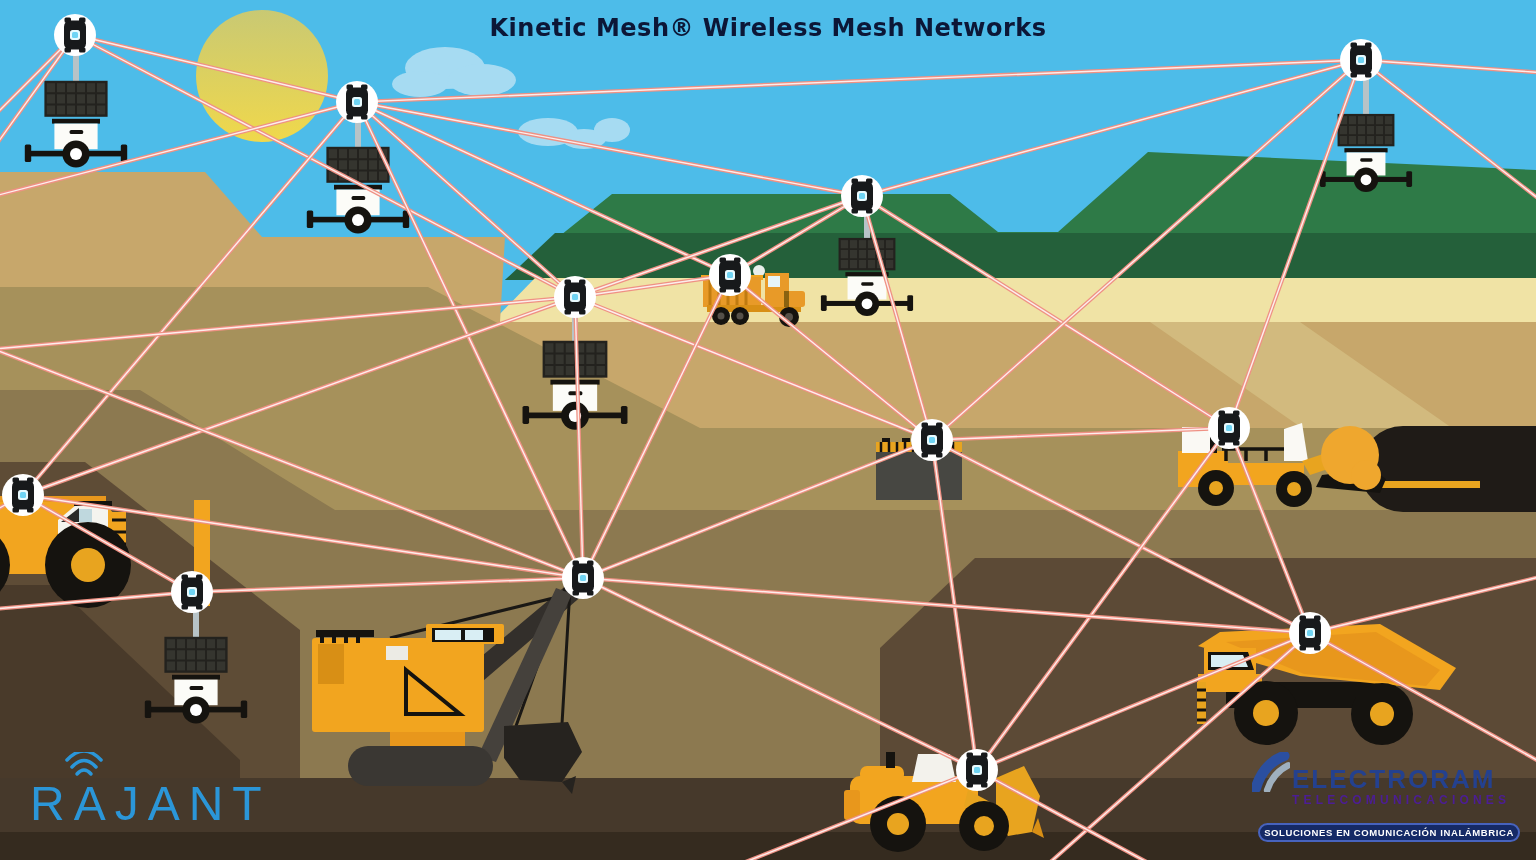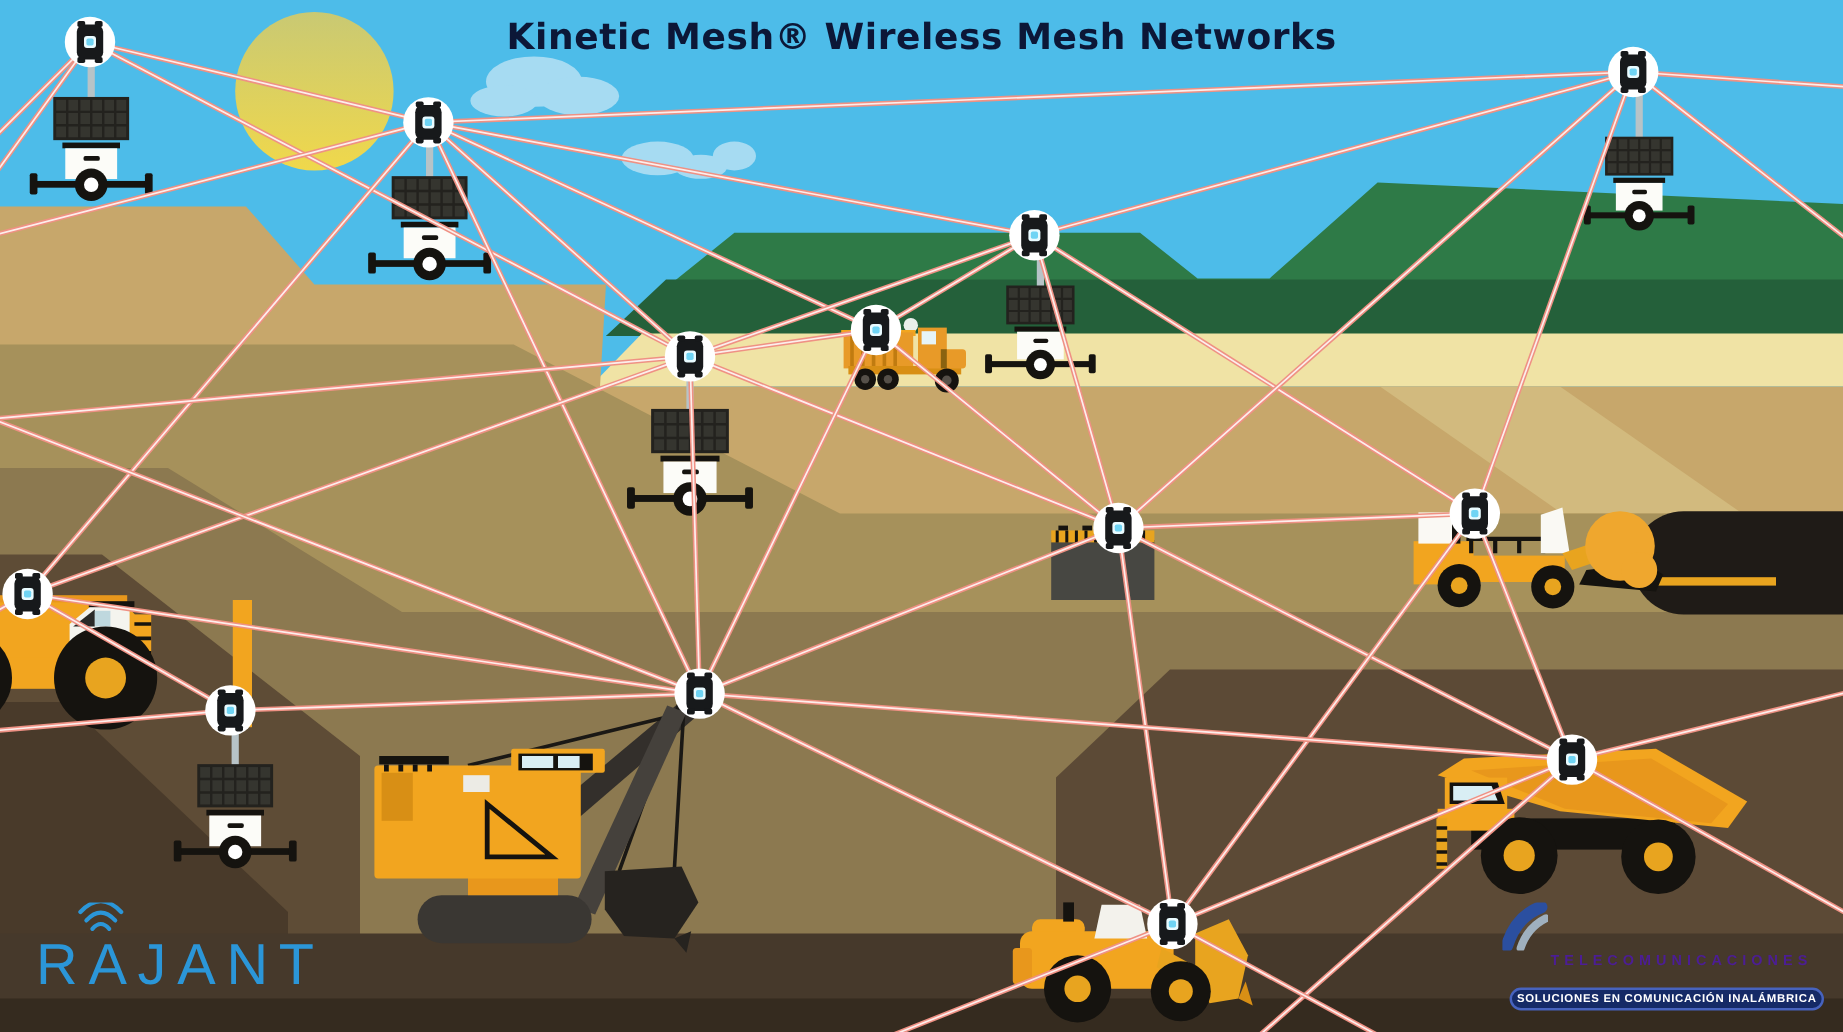--- a/index.html
+++ b/index.html
@@ -1,20 +1,20 @@
 <!DOCTYPE html>
 <html><head>
 <meta charset="utf-8">
 <style>
   html,body{margin:0;padding:0;background:#000;}
   .stage{position:relative;width:1536px;height:860px;overflow:hidden;
          font-family:"Liberation Sans",sans-serif;background:#4DBCE9;}
   .stage svg.scene{position:absolute;inset:0;display:block;}
   .title{position:absolute;top:14px;left:0;right:0;text-align:center;
-         font-family:"DejaVu Sans",sans-serif;font-weight:bold;font-size:30px;
+         font-family:"DejaVu Sans",sans-serif;font-weight:bold;font-size:24px;
          color:#0C1737;letter-spacing:.5px;}
   .rajant{position:absolute;left:28px;top:752px;width:250px;height:80px;}
   .electroram{position:absolute;left:1252px;top:752px;width:280px;height:80px;}
   .er-row{display:flex;align-items:flex-end;}
   .er-icon{width:38px;height:40px;flex:0 0 38px;margin-right:2px;}
   .er-name{font-weight:bold;font-size:26px;color:#24418F;letter-spacing:2px;line-height:1;}
   .er-sub{font-weight:bold;font-size:12px;color:#4c1d95;letter-spacing:4.2px;margin:2px 0 3px 40px;line-height:1;}
   .er-pill{margin-left:6px;width:258px;background:#152A66;border:2px solid #4763BE;border-radius:10px;
            text-align:center;color:#fff;font-weight:bold;font-size:9.5px;letter-spacing:.6px;
            padding:2px 0;line-height:1.2;margin-top:17px;}
@@ -344,18 +344,19 @@
     </g>
     <text x="2" y="68" font-family="Liberation Sans, sans-serif" font-size="48" letter-spacing="9" fill="#2B96D8">RAJANT</text>
   </svg>
 
   <div class="electroram">
     <div class="er-row">
       <svg class="er-icon" viewBox="0 0 40 42">
         <path d="M4,38 Q12,12 34,4" stroke="#2B4FA0" stroke-width="11" fill="none" stroke-linecap="round"></path>
         <path d="M16,40 Q22,22 38,14" stroke="#9FB0BE" stroke-width="7" fill="none" stroke-linecap="round"></path>
       </svg>
+      <div class="er-name">ELECTRORAM</div>
     </div>
     <div class="er-sub">TELECOMUNICACIONES</div>
     <div class="er-pill">SOLUCIONES EN COMUNICACIÓN INALÁMBRICA</div>
   </div>
 
 </div>
 
 </body></html>

